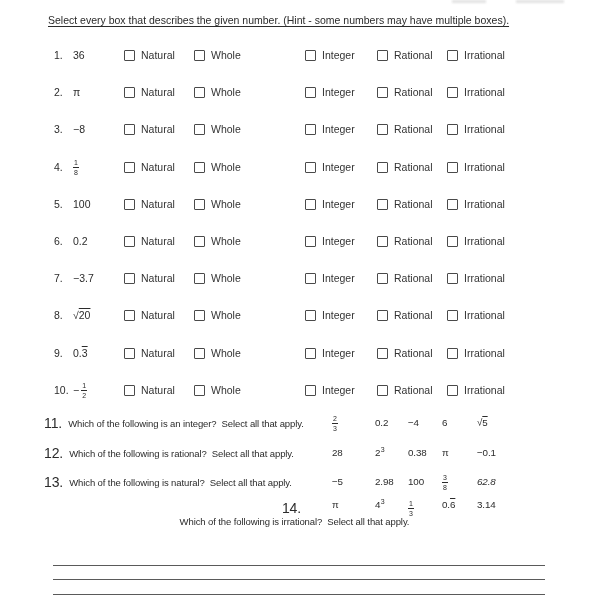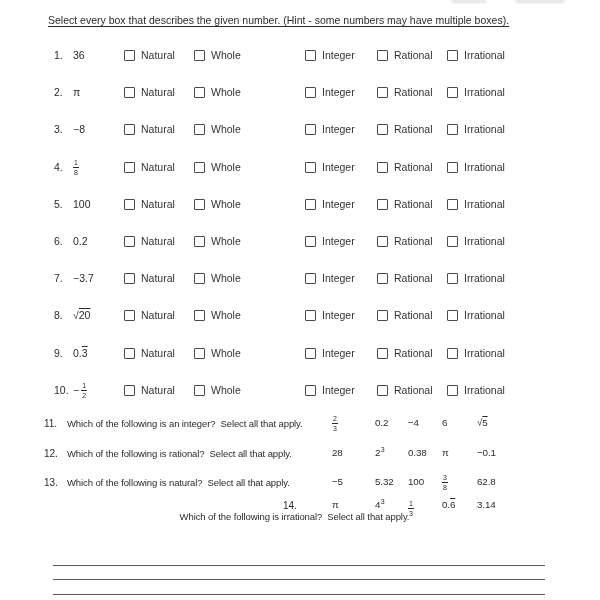--- a/index.html
+++ b/index.html
@@ -30,21 +30,21 @@
   .frac{display:inline-flex;flex-direction:column;align-items:center;line-height:1;}
   .fnum{font-size:7px;padding:0 1px 1px 1px;border-bottom:0.8px solid currentColor;}
   .fden{font-size:7px;padding-top:1px;}
   .fsign{margin-right:2px;}
   .rep{text-decoration:overline;}
   .sqrt-sym{margin-right:0;}
   sup.exp{font-size:7px;line-height:1;margin-left:0.5px;transform:translateY(-3px);}
 
   
   .q-row{position:absolute;left:44px;width:501px;height:24px;display:flex;align-items:center;font-size:9.5px;letter-spacing:-0.1px;}
-  .q-num{min-width:17px;margin-right:6px;font-size:10px;}
+  .q-num{min-width:17px;margin-right:6px;font-size:14px;}
   .q-text{white-space:pre;}
   .opt{position:absolute;display:inline-flex;align-items:center;font-size:9.8px;cursor:default;}
   .tail-line{flex:1;height:10px;border-bottom:1px solid var(--ln,#5a5a5a);margin-left:5px;transform:translateY(-2px);}
 
   .answer-line{position:absolute;left:53px;width:492px;height:1px;background:var(--ln,#5a5a5a);}
 </style>
 </head>
 <body>
 
 <div class="sheet" style="--ink: #2b2b2b; --ln: #5a5a5a; --cbb: #4a4a4a; --bg: #ffffff;">
@@ -383,34 +383,34 @@
           <span class="math">−0.1</span>
         </span>
       </div>
       <div class="q-row" style="top: 470px;">
         <span class="q-num">13.</span>
         <span class="q-text">Which of the following is natural?  Select all that apply.</span>
         <span class="opt" style="left: 288px;">
           <span class="math">−5</span>
         </span>
         <span class="opt" style="left: 331px;">
-          <span class="math">5.32</span>
+          <span class="math">2.98</span>
         </span>
         <span class="opt" style="left: 364px;">
           <span class="math">100</span>
         </span>
         <span class="opt" style="left: 398px;">
           <span class="math">
             <span class="frac">
               <span class="fnum">3</span>
               <span class="fden">8</span>
             </span>
           </span>
         </span>
-        <span class="opt" style="left: 433px;">
+        <span class="opt" style="left: 433px; font-style: italic;">
           <span class="math">62.8</span>
         </span>
       </div>
       <div class="q-row" style="top: 500px; flex-direction: column;">
         <span class="q-num">14.</span>
         <span class="q-text">Which of the following is irrational?  Select all that apply.</span>
         <span class="opt" style="left: 288px;">
           <span class="math">π</span>
         </span>
         <span class="opt" style="left: 331px;">

